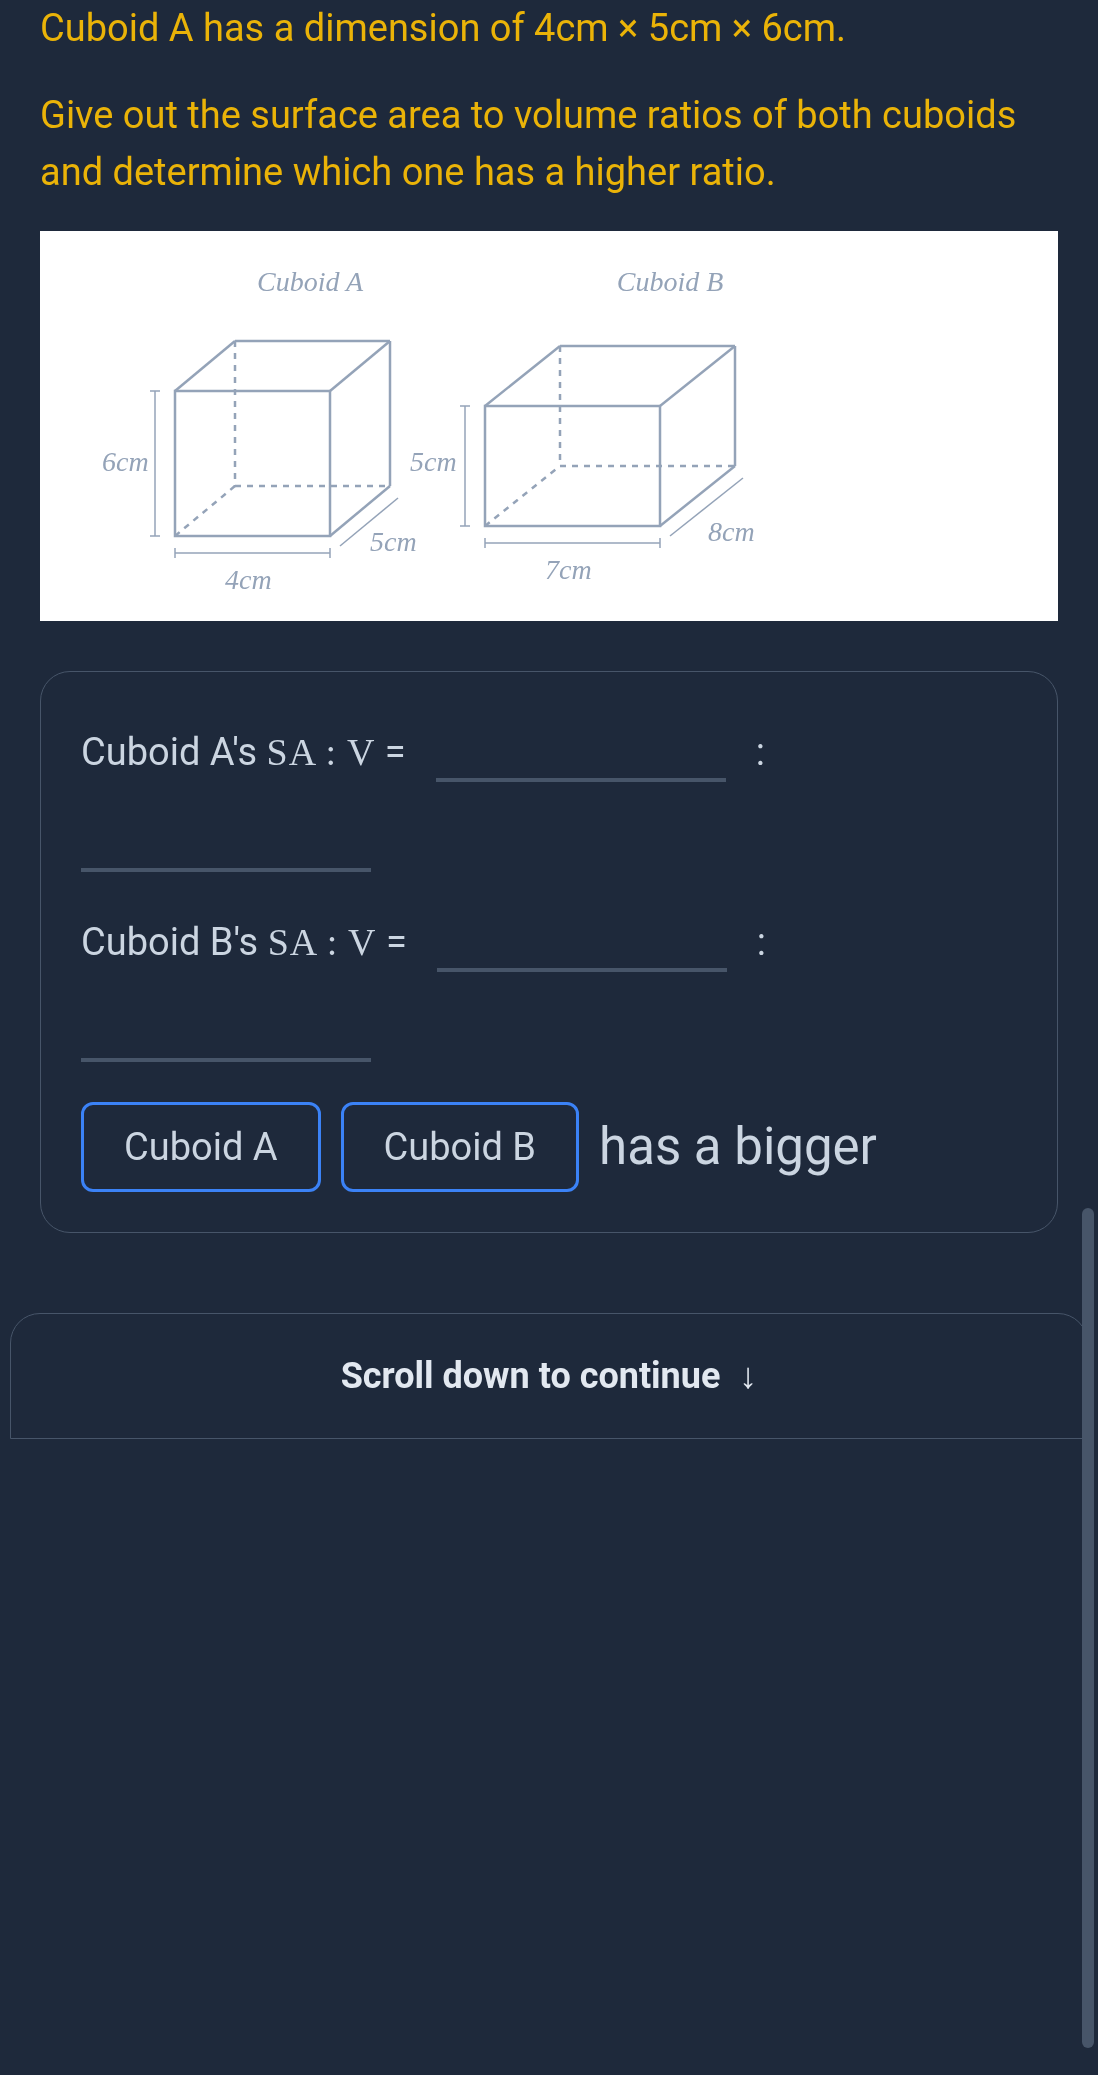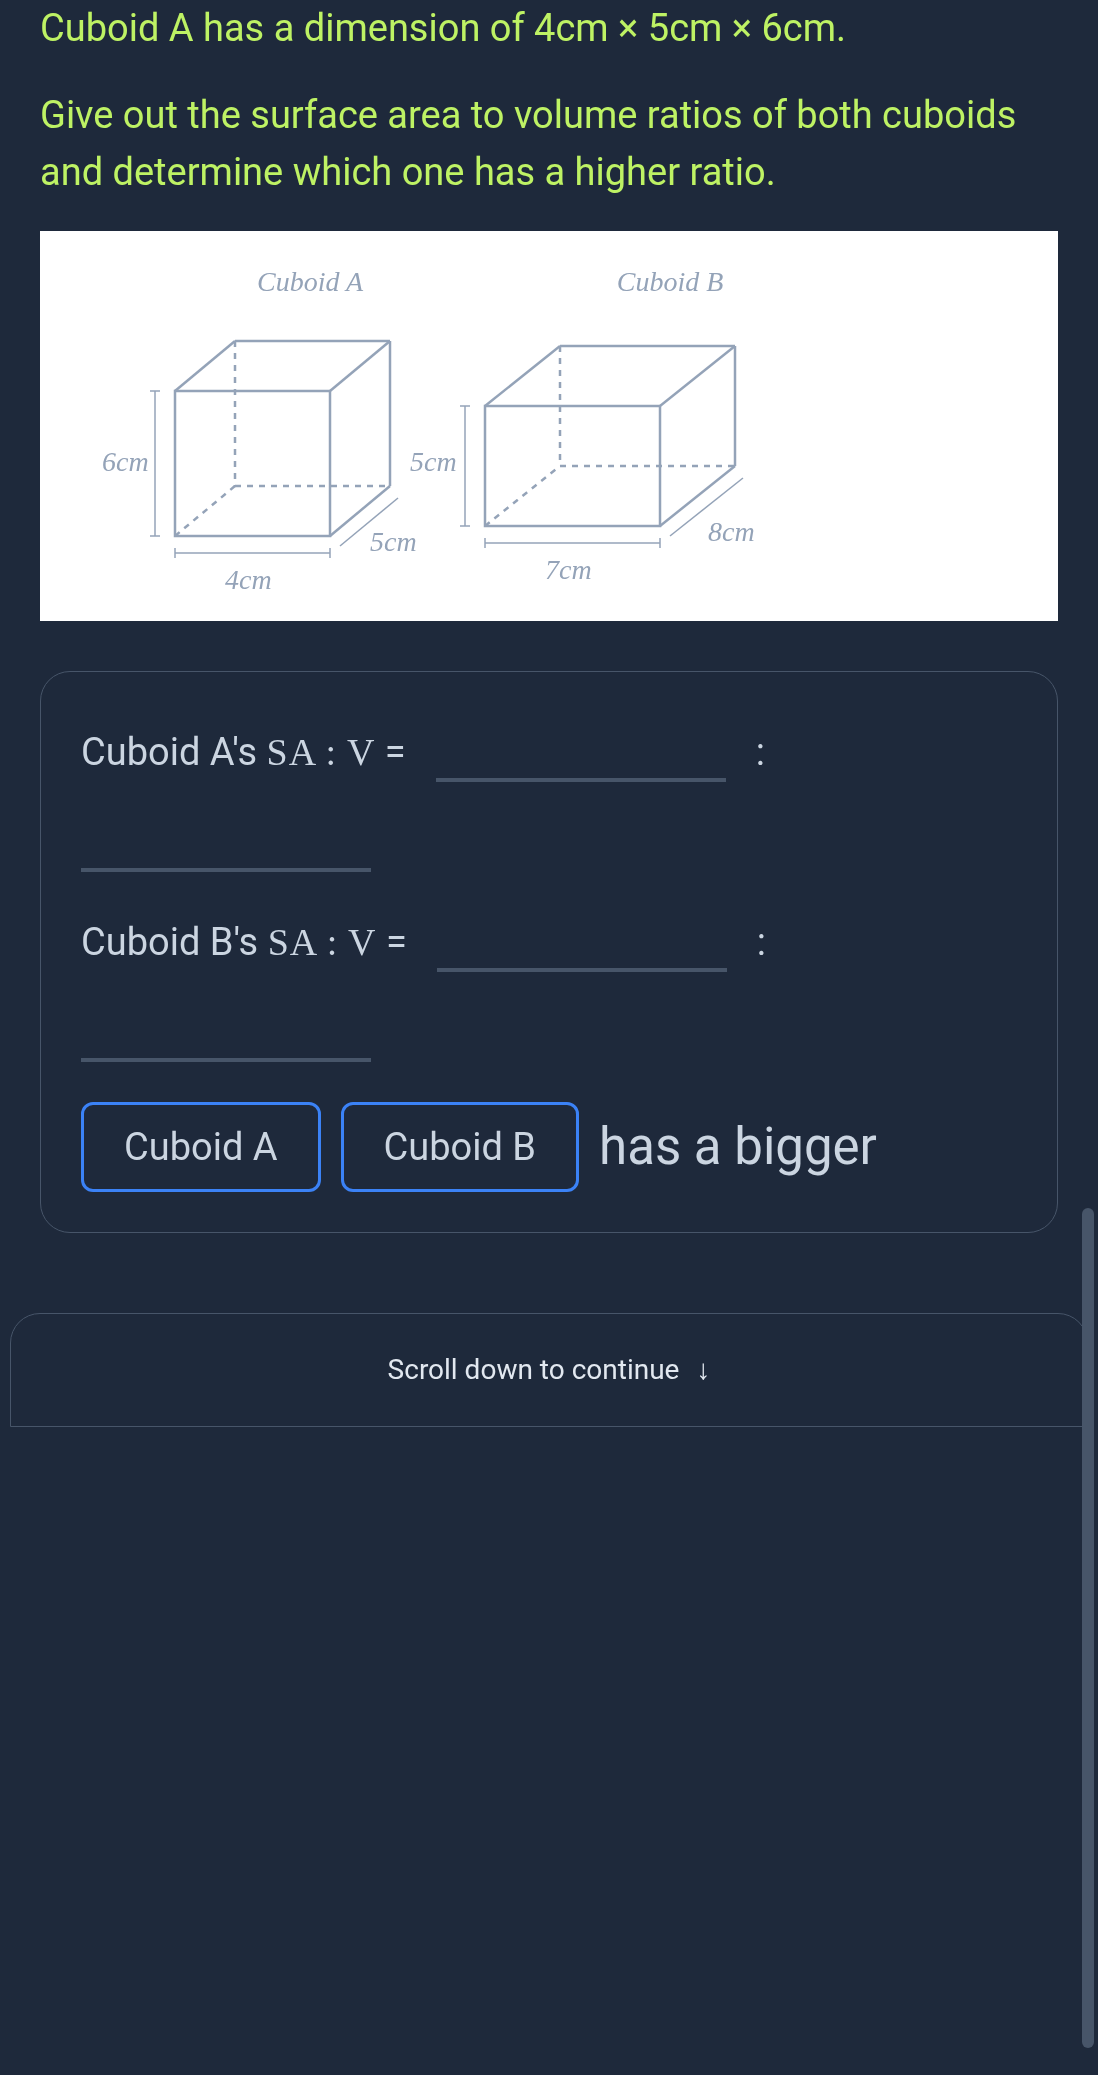--- a/index.html
+++ b/index.html
@@ -8,21 +8,21 @@
     background: #1e293b;
     color: #cbd5e1;
     font-family: -apple-system, BlinkMacSystemFont, "Segoe UI", Roboto, sans-serif;
     font-size: 38px;
     line-height: 1.5;
   }
   .container {
     padding: 0 40px 40px 40px;
   }
   .question-text {
-    color: #bef264;
+    color: #eab308;
     margin-bottom: 30px;
   }
   .question-text p { margin-bottom: 30px; }
   .diagram {
     background: #ffffff;
     width: 100%;
     height: 390px;
     margin-bottom: 50px;
     position: relative;
   }
@@ -77,23 +77,23 @@
   .tail-text { font-size: 51px; }
   .sav-ratio-line { margin-top: 20px; }
   .scroll-banner {
     position: relative;
     margin: 0 10px;
     border: 1px solid #475569;
     border-radius: 30px 30px 0 0;
     background: #1e293b;
     text-align: center;
     padding: 35px 0;
-    font-weight: 400;
+    font-weight: 700;
     color: #e2e8f0;
-    font-size: 28px;
+    font-size: 36px;
   }
   .scroll-banner .arrow { margin-left: 10px; }
   .scrollbar-track {
     position: fixed;
     right: 4px;
     top: 1208px;
     width: 12px;
     height: 840px;
     background: transparent;
   }

